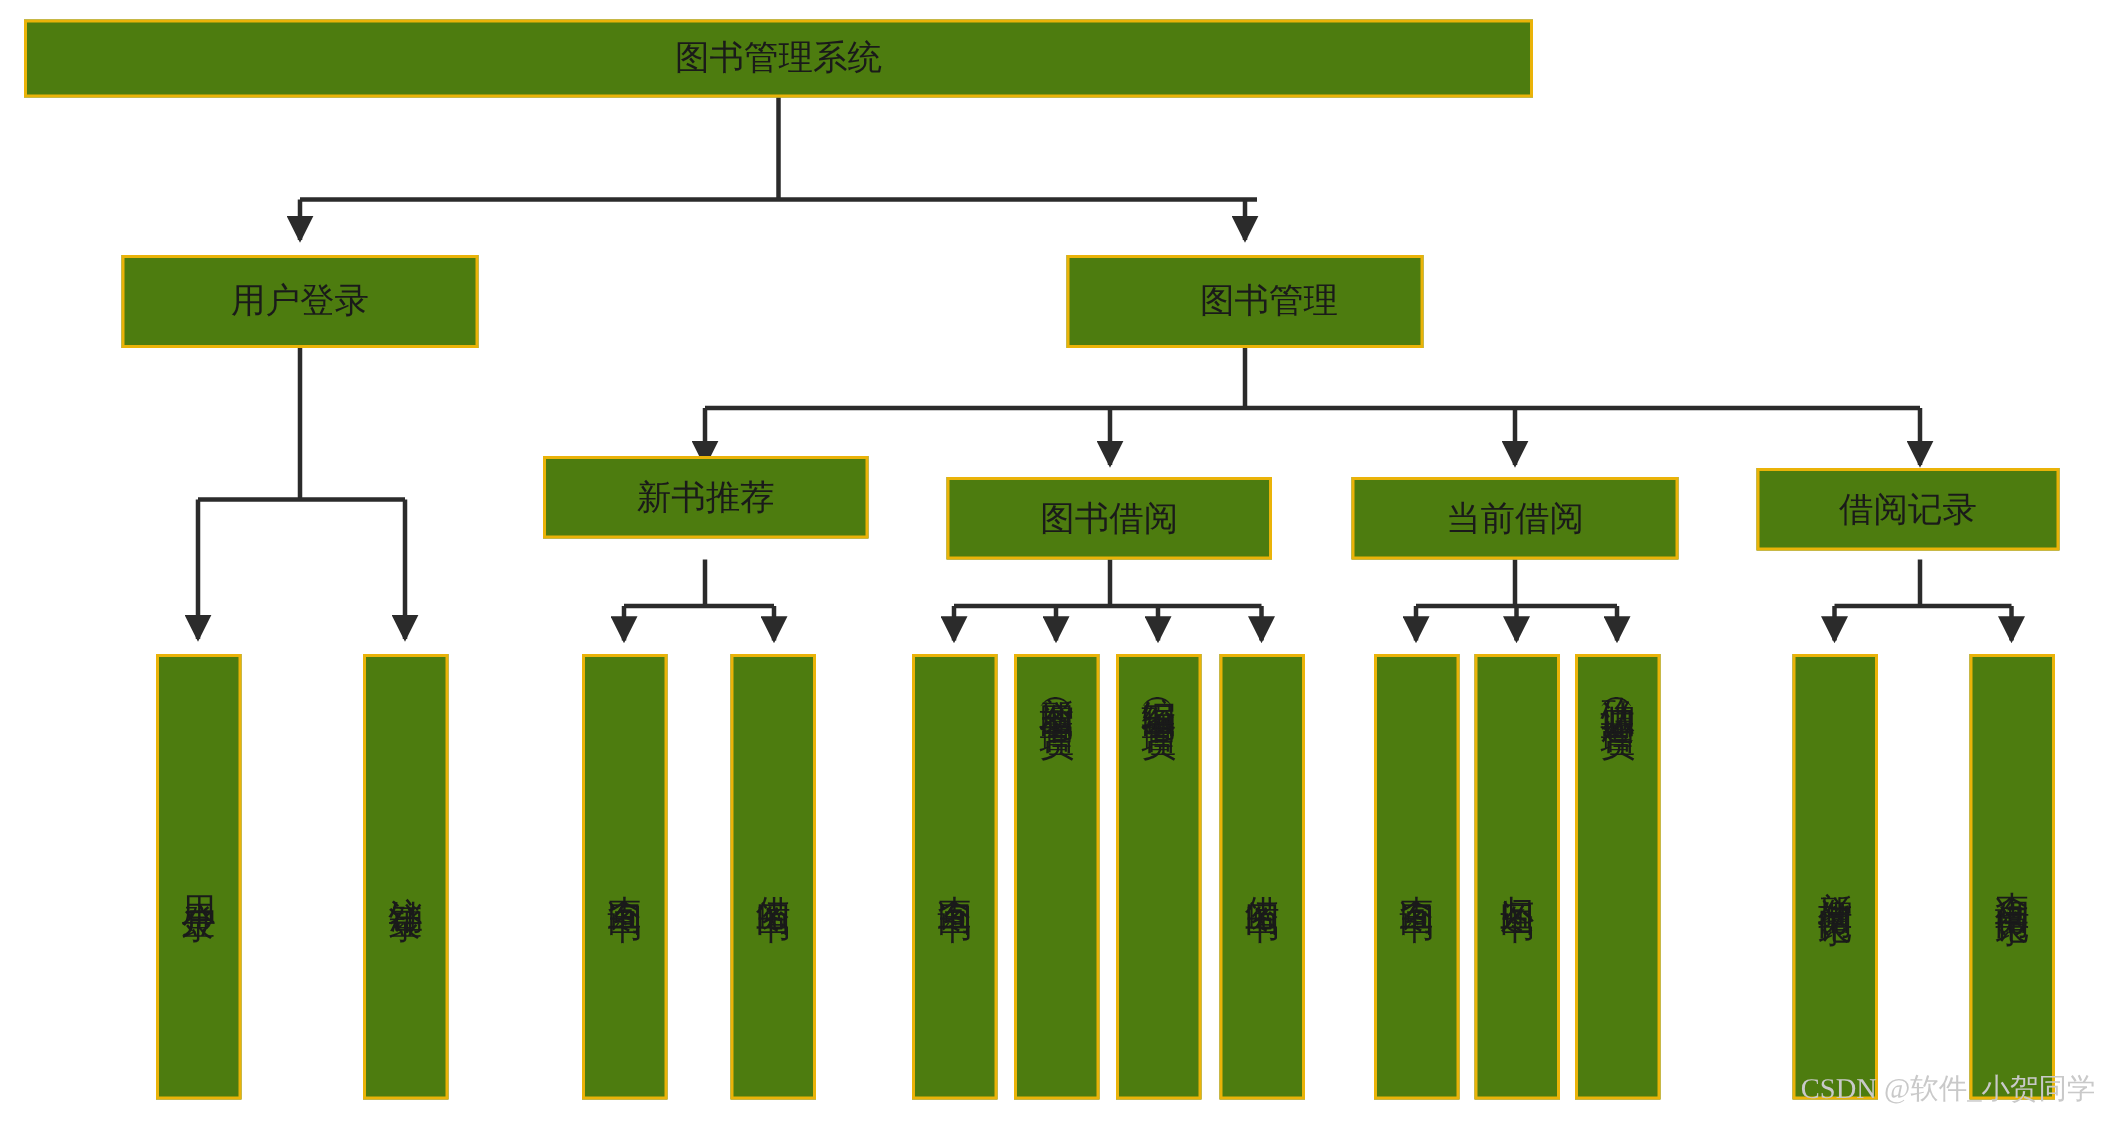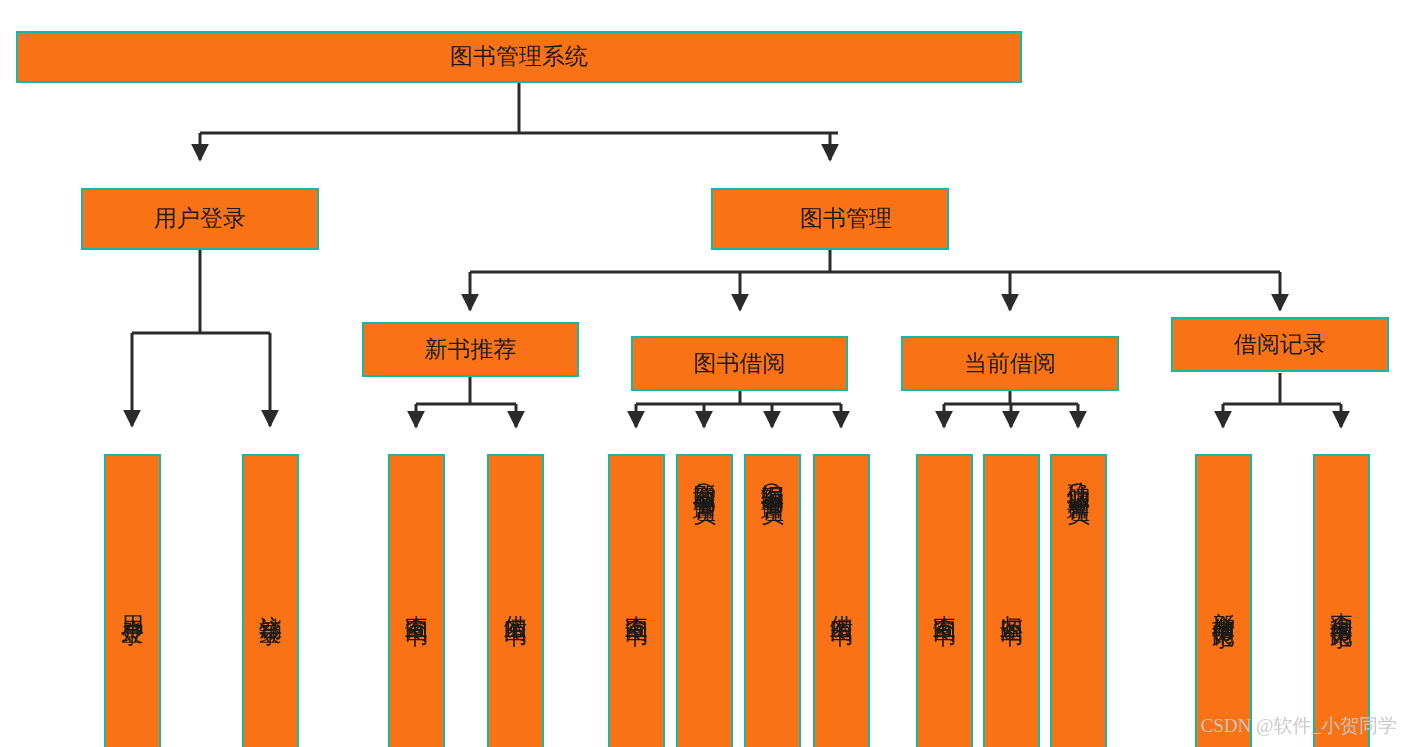--- a/index.html
+++ b/index.html
@@ -21,28 +21,27 @@
     position: absolute;
     left: 0;
     top: 0;
     width: 1405px;
     height: 747px;
     pointer-events: none;
   }
   .node {
     position: absolute;
     box-sizing: border-box;
-    background: #f97316;
-    border: 2px solid #14b8a6;
+    background: #4d7c0f;
+    border: 2px solid #eab308;
     display: flex;
     align-items: center;
     justify-content: center;
     color: #1a1a1a;
     z-index: 2;
-    margin-top: 18px;
   }
   .node .label {
     display: block;
     text-align: center;
     line-height: 1.18;
     white-space: nowrap;
   }
   
   .node.horiz .label {
     font-size: 23px;
@@ -148,21 +147,21 @@
 
   <div class="node horiz" style="left:362px; top:304px; width:217px; height:55px;">
     <span class="label">新书推荐</span>
   </div>
   <div class="node horiz" style="left:631px; top:318px; width:217px; height:55px;">
     <span class="label">图书借阅</span>
   </div>
   <div class="node horiz" style="left:901px; top:318px; width:218px; height:55px;">
     <span class="label">当前借阅</span>
   </div>
-  <div class="node horiz" style="left:1171px; top:299px; width:218px; height:55px;">
+  <div class="node horiz" style="left:1171px; top:312px; width:202px; height:55px;">
     <span class="label">借阅记录</span>
   </div>
 
   <div class="node vert mid" style="left:104px; top:436px; width:57px; height:297px;">
     <span class="label">用户登录</span>
   </div>
   <div class="node vert mid" style="left:242px; top:436px; width:57px; height:297px;">
     <span class="label">注销登录</span>
   </div>
 

